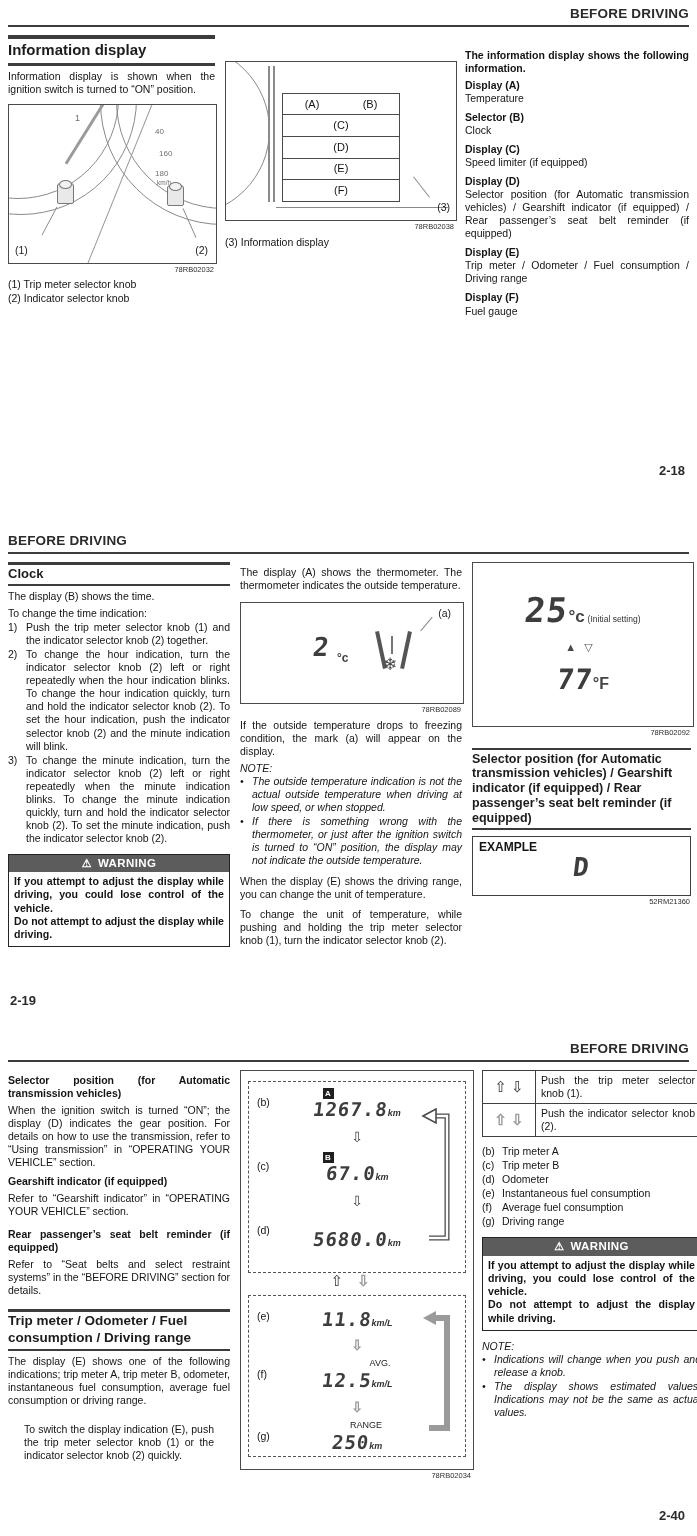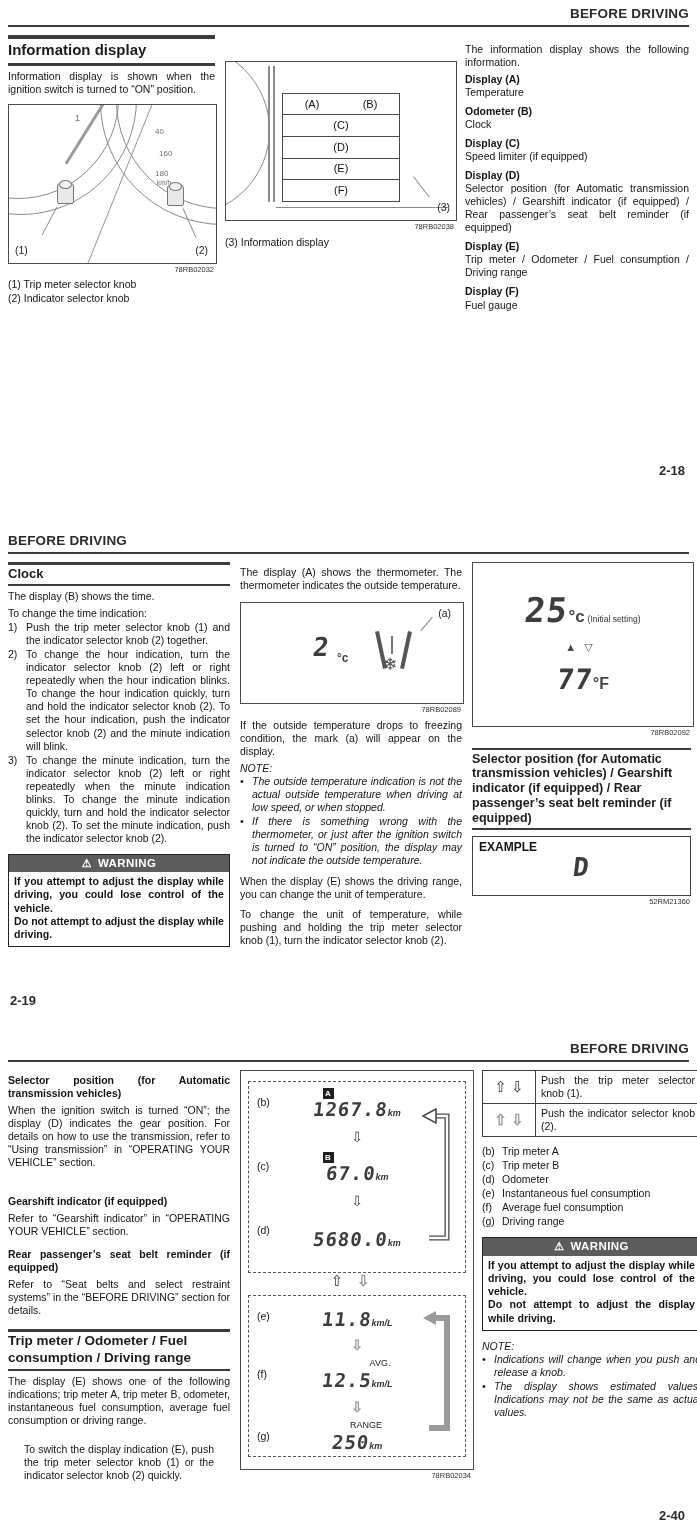--- a/index.html
+++ b/index.html
@@ -170,27 +170,27 @@
           </div>
           <div class="shelf"></div>
           <div class="leader" style="right:34px;top:112px;height:26px;transform:rotate(-38deg);"></div>
           <span class="glabel" style="right:6px;bottom:6px;">(3)</span>
         </div>
         <div class="figcode">78RB02038</div>
         <div class="caption">(3) Information display</div>
       </div>
 
       <div class="col" style="width:224px;">
-        <p class="just" style="margin-top:8px;">The information display shows the following information.</p>
+        <p class="just" style="margin-top:14px;font-weight:bold;">The information display shows the following information.</p>
         <div>
             <div class="bold">Display (A)</div>
             <div class="just" style="margin:0;">Temperature</div>
           </div>
         <div style="margin-top:6px;">
-            <div class="bold">Odometer (B)</div>
+            <div class="bold">Selector (B)</div>
             <div class="just" style="margin:0;">Clock</div>
           </div>
         <div style="margin-top:6px;">
             <div class="bold">Display (C)</div>
             <div class="just" style="margin:0;">Speed limiter (if equipped)</div>
           </div>
         <div style="margin-top:6px;">
             <div class="bold">Display (D)</div>
             <div class="just" style="margin:0;">Selector position (for Automatic transmission vehicles) / Gearshift indicator (if equipped) / Rear passenger’s seat belt reminder (if equipped)</div>
           </div>
@@ -298,21 +298,21 @@
   <section class="page p20">
     <header>
       <div class="runhead right">BEFORE DRIVING</div>
       <div class="rh-rule"></div>
     </header>
     <div class="cols">
 
       <div class="col" style="width:222px;">
         <div class="bold just">Selector position (for Automatic transmission vehicles)</div>
         <div class="just" style="margin:0;">When the ignition switch is turned “ON”; the display (D) indicates the gear position. For details on how to use the transmission, refer to “Using transmission” in “OPERATING YOUR VEHICLE” section.</div>
-        <div class="bold just" style="margin-top:26px;">Gearshift indicator (if equipped)</div>
+        <div class="bold just" style="margin-top:6px;">Gearshift indicator (if equipped)</div>
         <div class="just" style="margin:0;">Refer to “Gearshift indicator” in “OPERATING YOUR VEHICLE” section.</div>
         <div class="bold just" style="margin-top:10px;">Rear passenger’s seat belt reminder (if equipped)</div>
         <div class="just" style="margin:0;">Refer to “Seat belts and select restraint systems” in the “BEFORE DRIVING” section for details.</div>
         <div class="sec-title" style="margin-top:12px;font-size:13.5px;"><span>Trip meter / Odometer / Fuel consumption / Driving range</span></div>
         <div class="just" style="margin:0;">The display (E) shows one of the following indications; trip meter A, trip meter B, odometer, instantaneous fuel consumption, average fuel consumption or driving range.</div>
         <div class="just" style="margin:16px;">To switch the display indication (E), push the trip meter selector knob (1) or the indicator selector knob (2) quickly.</div>
       </div>
 
       <div class="col" style="width:232px;">
         <div class="figbox seqfig">

